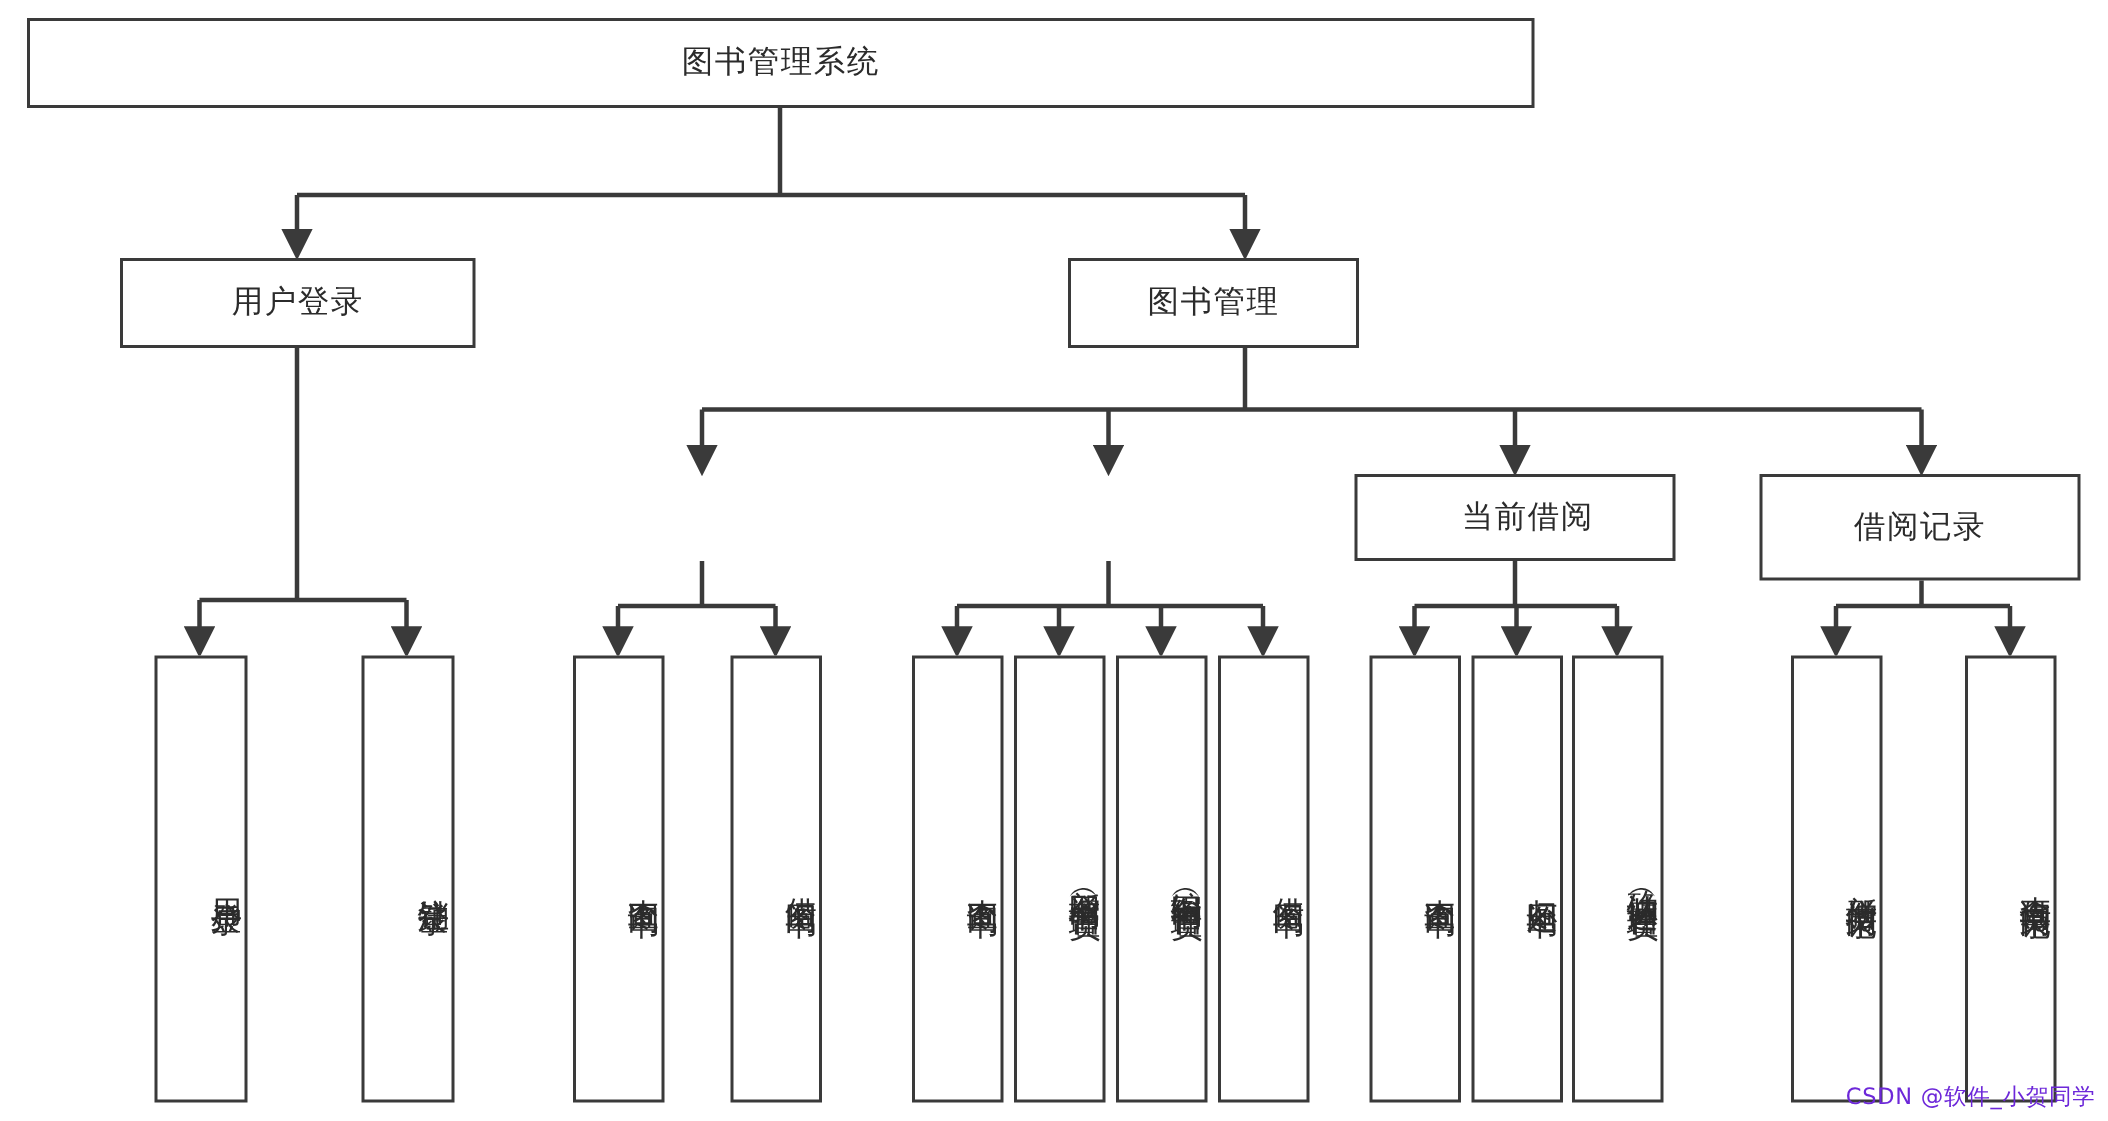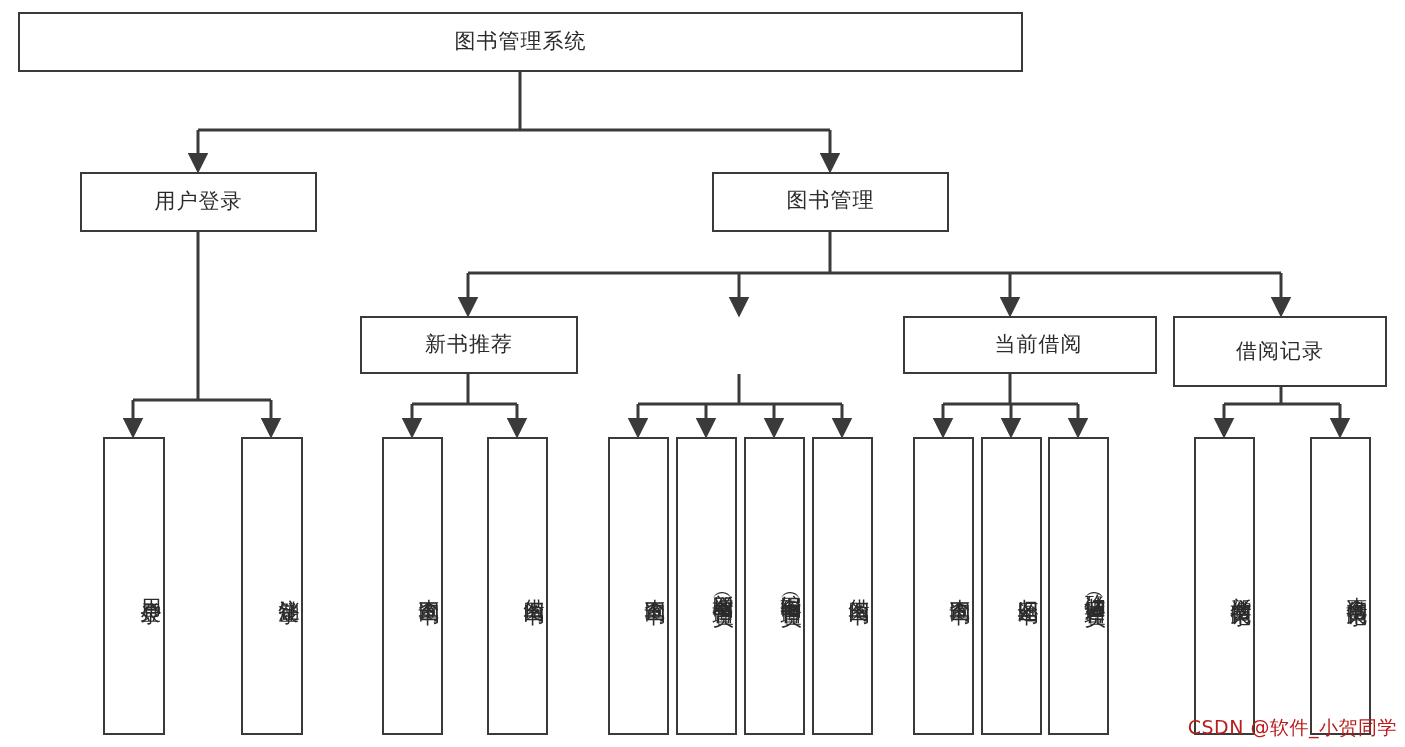--- a/index.html
+++ b/index.html
@@ -56,22 +56,22 @@
     white-space: pre-line;
     text-align: left;
   }
   .vertical .node-label {
     white-space: nowrap;
   }
   #watermark {
     position: absolute;
     right: 8px;
     bottom: 6px;
-    font-size: 19px;
-    color: #b91c1c;
+    font-size: 15px;
+    color: #6d28d9;
     letter-spacing: 0.5px;
     user-select: none;
     pointer-events: none;
   }
 </style>
 </head>
 <body>
 
 <div id="diagram-root">
 
@@ -128,28 +128,25 @@
     </g>
   </svg>
 
   <div class="node-box horizontal" style="left:18px; top:12px; width:1005px; height:60px;">
     <span class="node-label">图书管理系统</span>
   </div>
 
   <div class="node-box horizontal" style="left:80px; top:172px; width:237px; height:60px;">
     <span class="node-label">用户登录</span>
   </div>
-  <div class="node-box horizontal" style="left:712px; top:172px; width:237px; height:60px;font-family:Liberation Mono, monospace;">
+  <div class="node-box horizontal" style="left:712px; top:172px; width:194px; height:60px;">
     <span class="node-label">图书管理</span>
   </div>
 
-  <div class="node-box horizontal" style="left:360px; top:316px; width:218px; height:58px;">
-    <span class="node-label">新书推荐</span>
-  </div>
-  <div class="node-box horizontal" style="left:903px; top:316px; width:254px; height:58px;padding-left:17px;">
+  <div class="node-box horizontal" style="left:903px; top:316px; width:214px; height:58px;padding-left:17px;">
     <span class="node-label">当前借阅</span>
   </div>
   <div class="node-box horizontal" style="left:1173px; top:316px; width:214px; height:71px;">
     <span class="node-label">借阅记录</span>
   </div>
 
   <div class="node-box vertical" style="left:103px; top:437px; width:62px; height:298px;">
     <span class="node-label">用户登录</span>
   </div>
   <div class="node-box vertical" style="left:241px; top:437px; width:62px; height:298px;">

